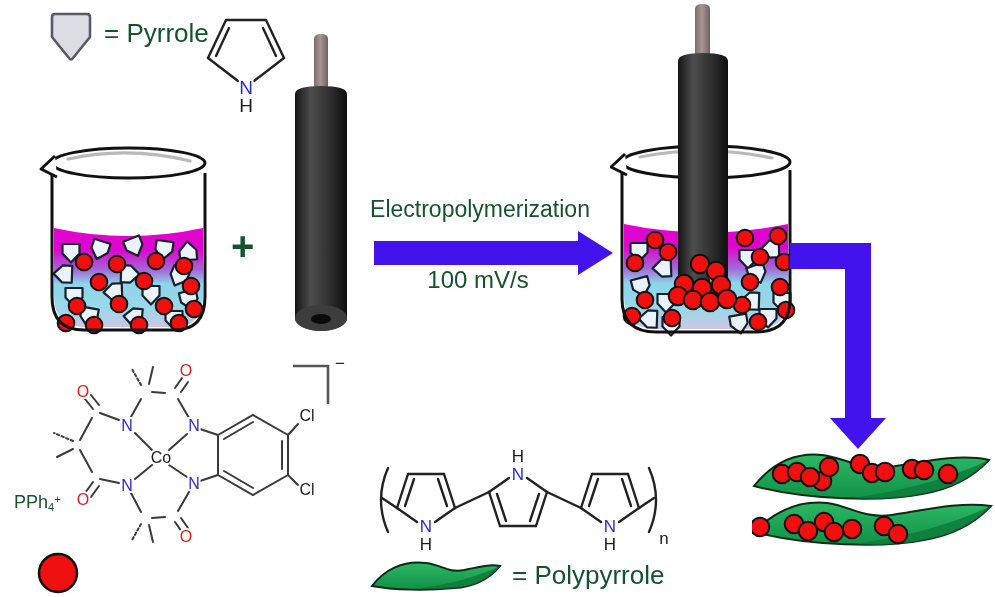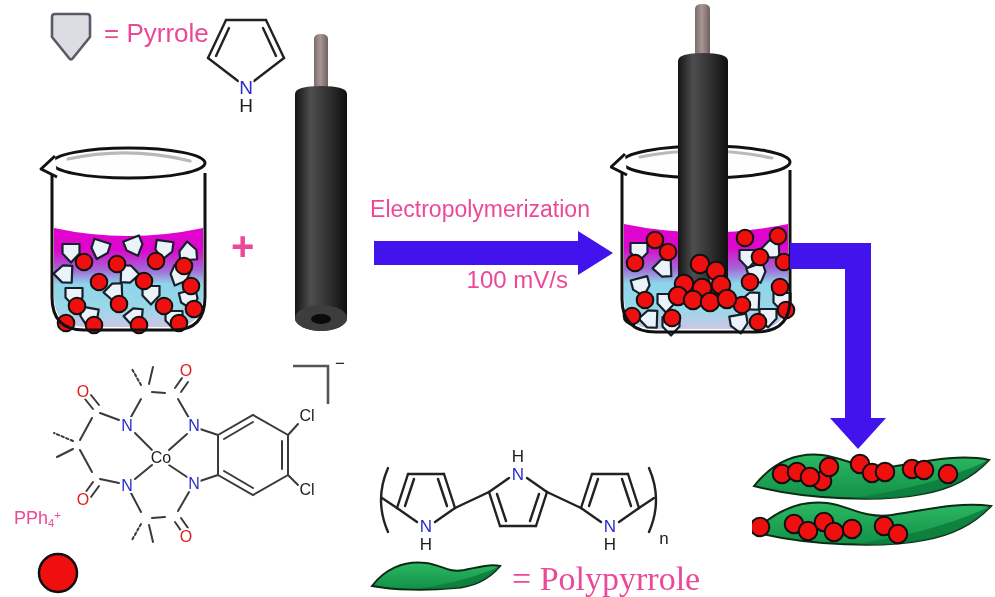--- a/index.html
+++ b/index.html
@@ -1,21 +1,21 @@
 <!DOCTYPE html>
 <html><head>
 <meta charset="utf-8">
 <style>
   html,body{margin:0;padding:0;background:#fff;}
   #stage{
     position:relative;width:995px;height:597px;background:#fff;overflow:hidden;
     font-family:"Liberation Sans", sans-serif;color:#111;
   }
   .abs{position:absolute;}
-  .lbl{white-space:nowrap;color:#ec4899;}
+  .lbl{white-space:nowrap;color:#14532d;}
   .sub{font-size:0.62em;vertical-align:-0.28em;}
   .sup{font-size:0.62em;vertical-align:0.45em;}
   .atom{paint-order:stroke;stroke:#ffffff;stroke-width:4px;font-family:"Liberation Sans",sans-serif;}
   .atom-n{fill:#2b2bd0;}
   .atom-o{fill:#e01d1d;}
   .atom-k{fill:#1c1c1c;}
   .bond{stroke:#3a3a3a;stroke-width:2;fill:none;stroke-linecap:round;}
   .bondb{stroke:#222;stroke-width:2.4;fill:none;stroke-linecap:round;}
   .dash{stroke-dasharray:2.5 2.5;}
   svg{display:block;}
@@ -124,21 +124,21 @@
     <path d="M 22,9 Q 22,4 29,4 Q 36,4 36,9 L 36,58 L 22,58 Z" fill="url(#elrod)"></path>
     <path d="M 3,64 Q 3,56 29,56 Q 55,56 55,64 L 55,288 A 26,13 0 0 1 3,288 Z" fill="url(#elbody)"></path>
     <ellipse cx="29" cy="288" rx="26" ry="13" fill="#3d3d3d"></ellipse>
     <ellipse cx="29" cy="289" rx="10" ry="5" fill="#0a0a0a"></ellipse>
   </svg>
 
   <div class="abs lbl" style="left:358px;top:196px;width:244px;text-align:center;font-size:23px;">Electropolymerization</div>
   <svg class="abs" style="left:372px;top:226px;" width="246" height="54">
     <polygon points="2,15 206,15 206,5 241,27 206,49 206,39 2,39" fill="#4313ee"></polygon>
   </svg>
-  <div class="abs lbl" style="left:388px;top:266px;width:180px;text-align:right;font-size:24px;">100 mV/s</div>
+  <div class="abs lbl" style="left:388px;top:266px;width:180px;text-align:center;font-size:24px;">100 mV/s</div>
 
   <svg class="abs" style="left:610px;top:0px;" width="196" height="345">
     <defs>
       <linearGradient id="rbliq" x1="0" y1="224" x2="0" y2="330" gradientUnits="userSpaceOnUse">
         <stop offset="0" stop-color="#e104ce"></stop>
           <stop offset="0.22" stop-color="#dd06cd"></stop>
         <stop offset="0.42" stop-color="#a368d6"></stop>
           <stop offset="0.56" stop-color="#8dd5ea"></stop>
         <stop offset="0.8" stop-color="#99d8e8"></stop>
           <stop offset="1" stop-color="#cfc5e6"></stop>
@@ -316,21 +316,21 @@
     <text class="atom atom-n" x="119" y="139" font-size="16" text-anchor="middle">N</text>
     <text class="atom atom-n" x="186" y="137" font-size="16" text-anchor="middle">N</text>
     <text class="atom atom-o" x="75" y="45" font-size="16" text-anchor="middle">O</text>
     <text class="atom atom-o" x="75" y="153" font-size="16" text-anchor="middle">O</text>
     <text class="atom atom-o" x="178" y="24" font-size="16" text-anchor="middle">O</text>
     <text class="atom atom-o" x="178" y="190" font-size="16" text-anchor="middle">O</text>
     <text class="atom atom-k" x="299" y="69" font-size="16" text-anchor="middle">Cl</text>
     <text class="atom atom-k" x="299" y="143" font-size="16" text-anchor="middle">Cl</text>
   </svg>
 
-  <div class="abs lbl" style="left:14px;top:508px;font-size:18px;">
+  <div class="abs lbl" style="left:14px;top:492px;font-size:18px;">
     <span>PPh</span><span class="sub">4</span><span class="sup">+</span>
   </div>
 
   <svg class="abs" style="left:366px;top:416px;" width="308" height="140">
     <path d="M 22,52 Q 8,84 22,116" class="bondb"></path>
     <path d="M 283,52 Q 297,84 283,116" class="bondb"></path>
 
     <g class="bondb">
       <line x1="42" y1="58" x2="78" y2="58"></line>
       <line x1="42" y1="58" x2="31" y2="92"></line>
@@ -374,15 +374,15 @@
   </svg>
 
   <svg class="abs" style="left:36px;top:551px;" width="46" height="46">
     <circle cx="22" cy="22" r="19" fill="#ef0f0f" stroke="#101010" stroke-width="2.5"></circle>
   </svg>
 
   <svg class="abs" style="left:368px;top:552px;" width="140" height="44">
     <path d="M 4,34 C 16,18 35,8 58,11 C 74,13 80,21 96,18 C 110,15 122,12 132,14 C 120,28 104,35 86,36 C 58,39 25,38 4,34 Z" fill="url(#gfilm)" stroke="#0c2b14" stroke-width="2"></path>
     <path d="M 132,14 C 120,28 104,35 86,36 C 76,37 64,37 54,36 C 82,32 112,24 132,14 Z" fill="#0d7c3c" opacity="0.85"></path>
   </svg>
-  <div class="abs lbl" style="left:512px;top:560px;font-size:34px;font-family:Liberation Serif, serif;">= Polypyrrole</div>
+  <div class="abs lbl" style="left:512px;top:560px;font-size:26px;">= Polypyrrole</div>
 
 </div>
 
 </body></html>

